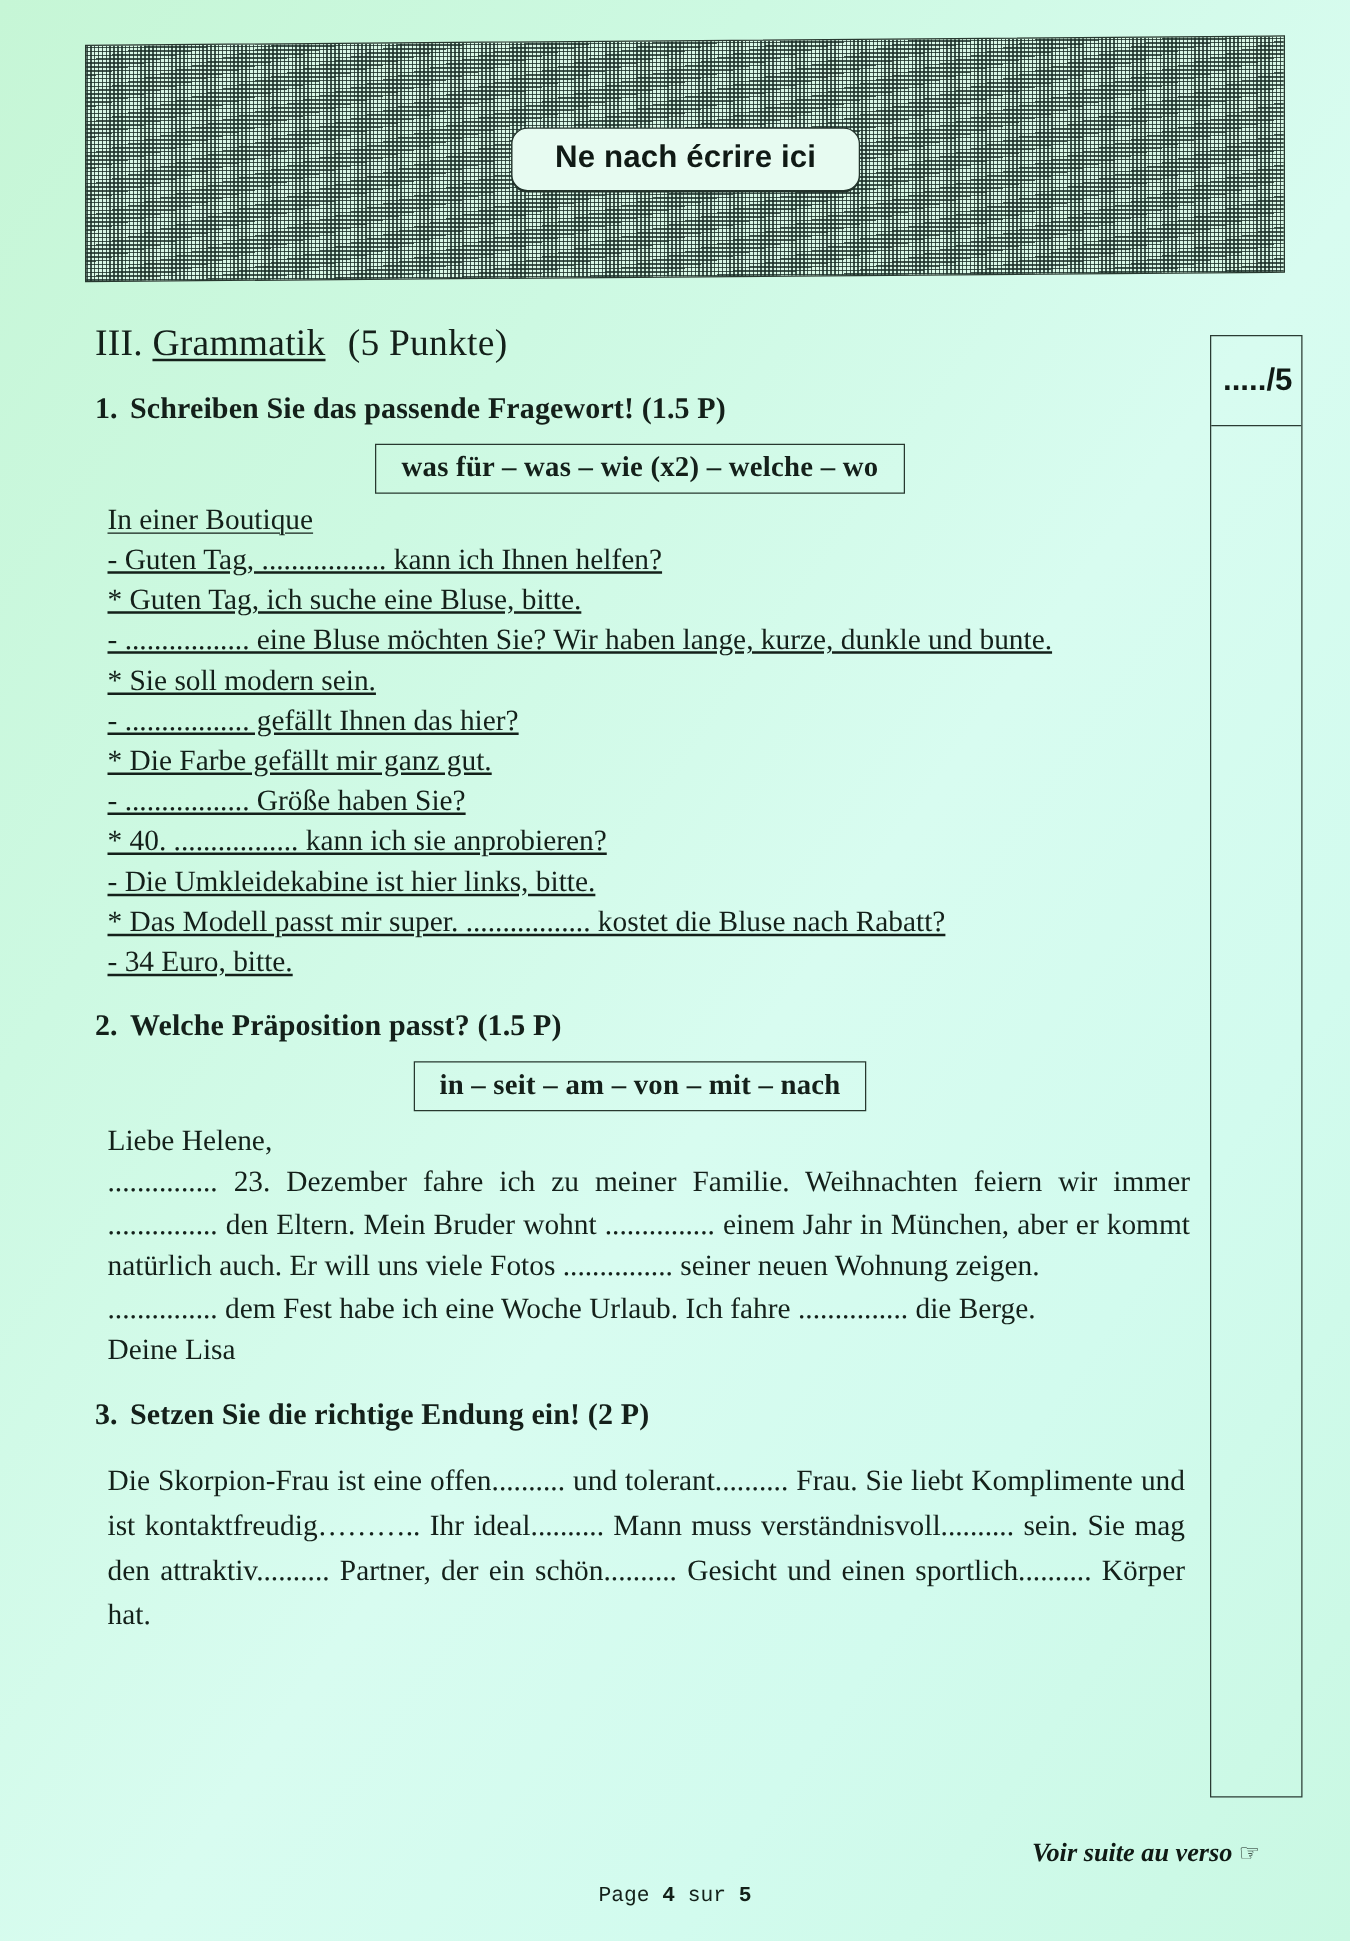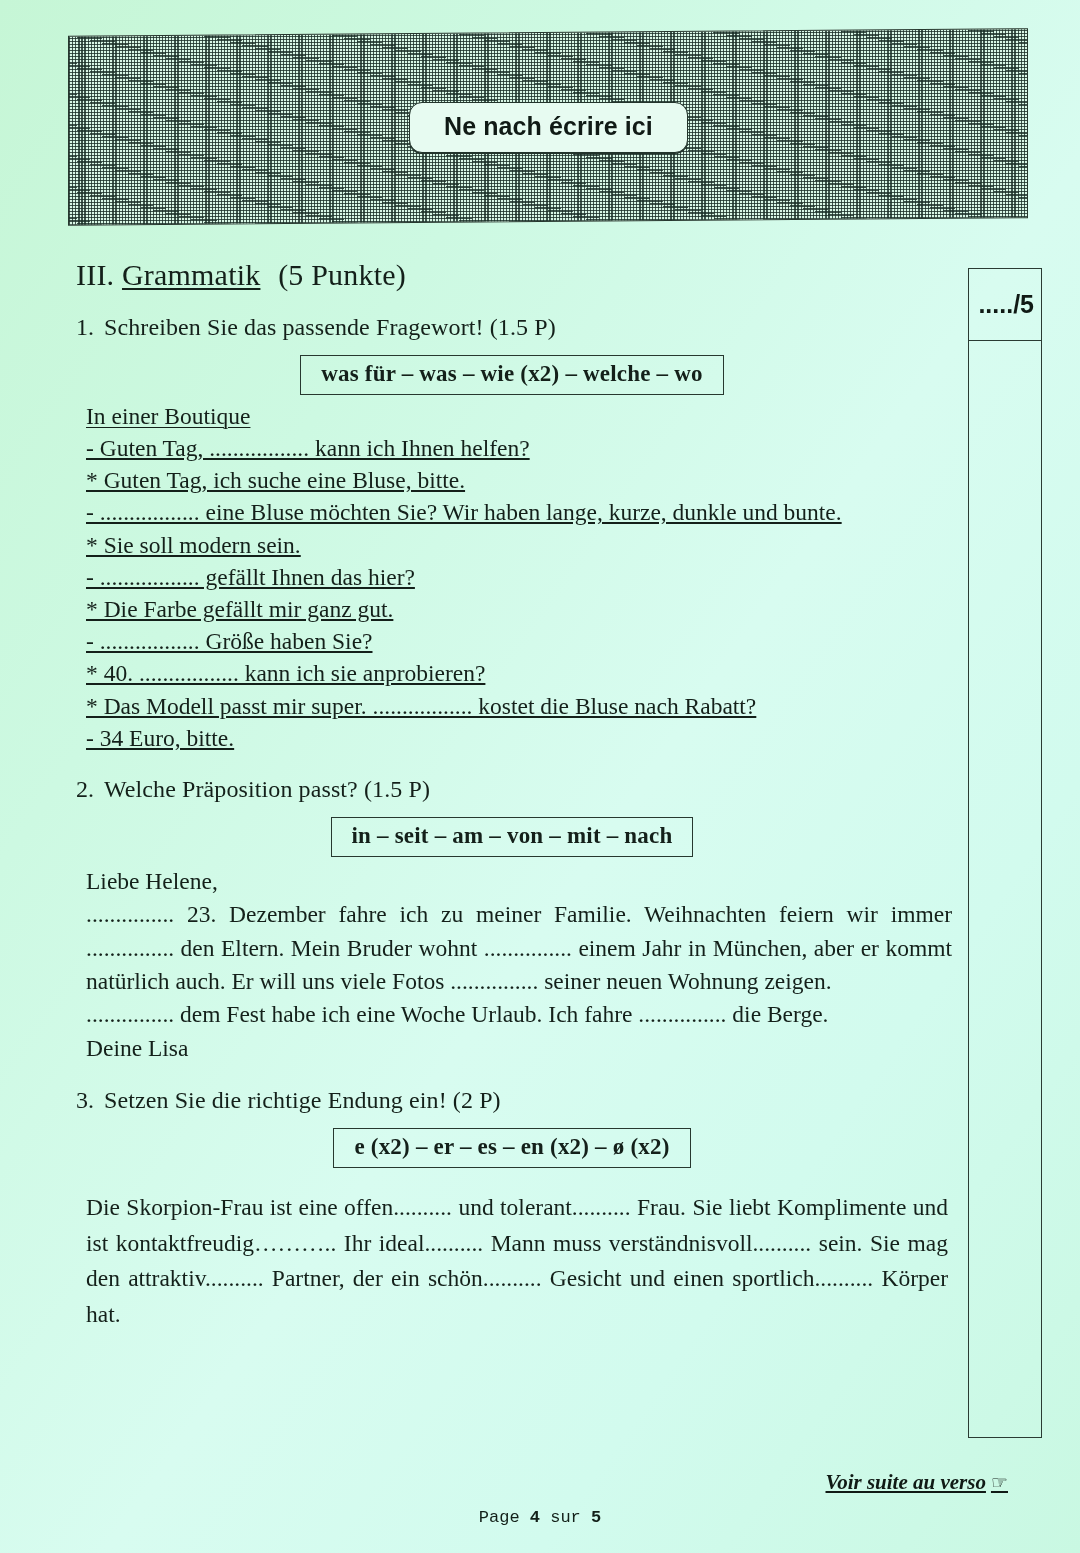--- a/index.html
+++ b/index.html
@@ -96,21 +96,21 @@
     text-decoration: underline;
     text-decoration-thickness: 2.4px;
     text-underline-offset: 3px;
   }
   h1.section-title .pts {
     padding-left: 10px;
   }
 
   h2.task-title {
     font-size: 24px;
-    font-weight: normal;
+    font-weight: bold;
     margin: 22px 0 0 0;
     padding-left: 4px;
     letter-spacing: .1px;
   }
   h2.task-title .num {
     display: inline-block;
     width: 28px;
   }
 
   .wordbank-wrap {
@@ -191,21 +191,20 @@
   .footer-page b { font-weight: bold; }
   .footer-verso {
     position: absolute;
     right: 72px;
     top: 1470px;
     font-size: 21px;
     font-weight: bold;
     font-style: italic;
     color: #101a15;
     white-space: nowrap;
-    text-decoration: underline;
   }
   .footer-verso .hand {
     font-style: normal;
     font-weight: normal;
     font-size: 19px;
     padding-left: 5px;
   }
 </style>
 </head>
 <body>
@@ -239,20 +238,21 @@
     <div class="dialog">
       <div><span class="boutique-label">In einer Boutique</span></div>
       <div class="lead">- Guten Tag, ................. kann ich Ihnen helfen?</div>
       <div class="lead">* Guten Tag, ich suche eine Bluse, bitte.</div>
       <div class="lead">- ................. eine Bluse möchten Sie? Wir haben lange, kurze, dunkle und bunte.</div>
       <div class="lead">* Sie soll modern sein.</div>
       <div class="lead">- ................. gefällt Ihnen das hier?</div>
       <div class="lead">* Die Farbe gefällt mir ganz gut.</div>
       <div class="lead">- ................. Größe haben Sie?</div>
       <div class="lead">* 40. ................. kann ich sie anprobieren?</div>
+      <div class="lead">- Die Umkleidekabine ist hier links, bitte.</div>
       <div class="lead">* Das Modell passt mir super. ................. kostet die Bluse nach Rabatt?</div>
       <div class="lead">- 34 Euro, bitte.</div>
     </div>
 
     <h2 class="task-title">
       <span class="num">2.</span><span>Welche Präposition passt? (1.5 P)</span>
     </h2>
 
     <div class="wordbank-wrap">
       <div class="wordbank">in – seit – am – von – mit – nach</div>
@@ -262,23 +262,20 @@
       <span class="salutation">Liebe Helene,</span>
       <span class="para">............... 23. Dezember fahre ich zu meiner Familie. Weihnachten feiern wir immer ............... den Eltern. Mein Bruder wohnt ............... einem Jahr in München, aber er kommt natürlich auch. Er will uns viele Fotos ............... seiner neuen Wohnung zeigen.</span>
       <span class="para-indent">............... dem Fest habe ich eine Woche Urlaub. Ich fahre ............... die Berge.</span>
       <span class="closing">Deine Lisa</span>
     </div>
 
     <h2 class="task-title">
       <span class="num">3.</span><span>Setzen Sie die richtige Endung ein! (2 P)</span>
     </h2>
 
-    <div class="wordbank-wrap">
-      <div class="wordbank">e (x2) – er – es – en (x2) – ø (x2)</div>
-    </div>
 
     <div class="just-para">Die Skorpion-Frau ist eine offen.......... und tolerant.......... Frau. Sie liebt Komplimente und ist kontaktfreudig……….. Ihr ideal.......... Mann muss verständnisvoll.......... sein. Sie mag den attraktiv.......... Partner, der ein schön.......... Gesicht und einen sportlich.......... Körper hat.</div>
 
   </div>
 
   <div class="footer-page">
     <span>Page </span><b>4</b><span> sur </span><b>5</b>
   </div>
 
   <div class="footer-verso">

